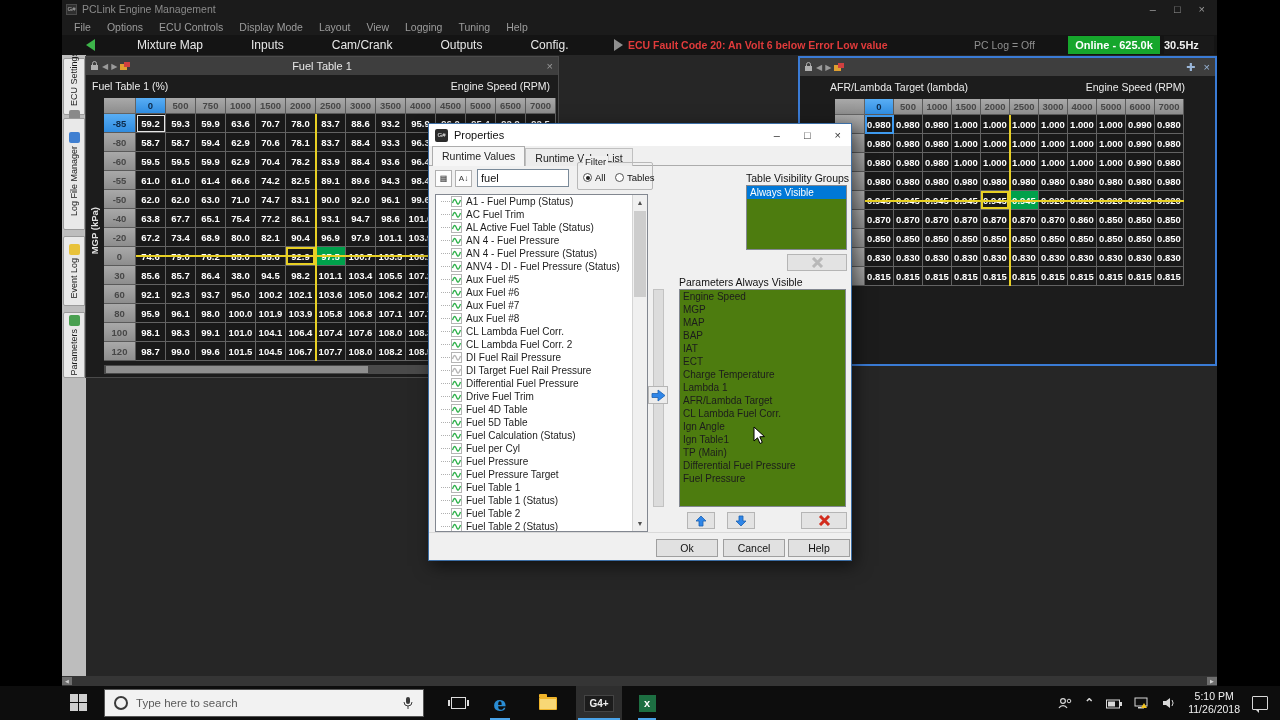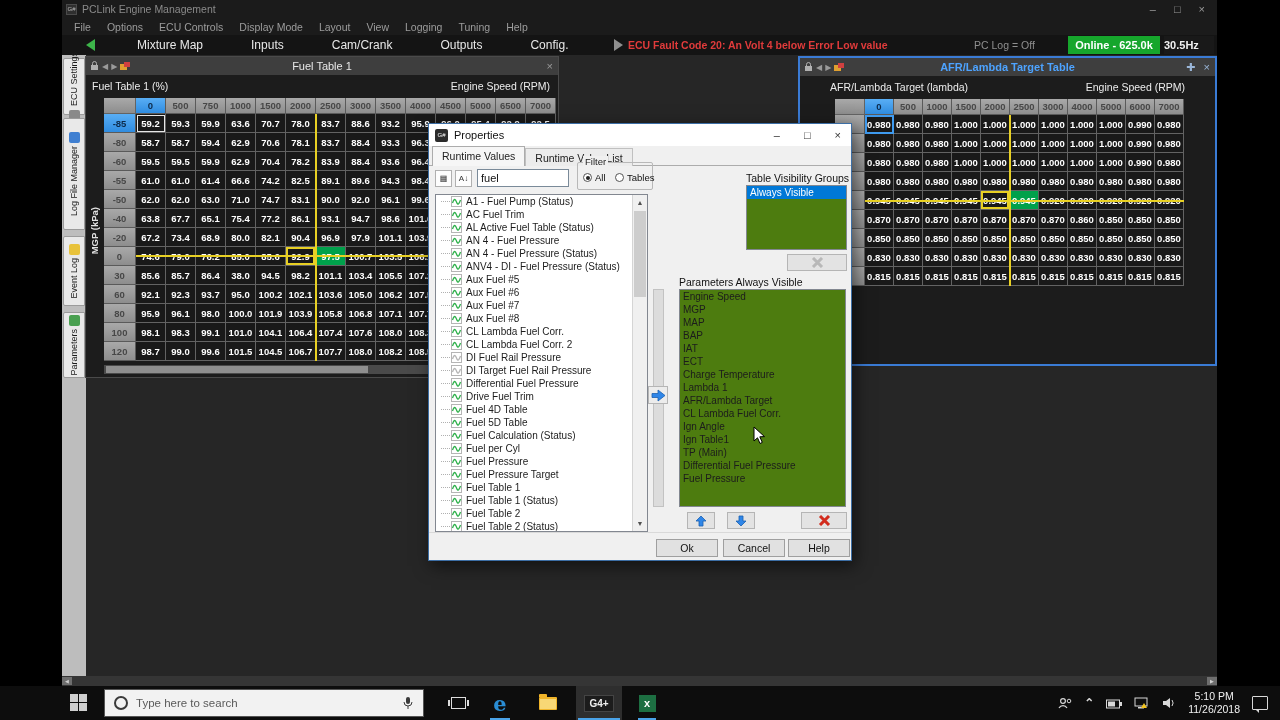--- a/index.html
+++ b/index.html
@@ -156,21 +156,21 @@
       <div class="tri-left"></div>
       <div id="toolbar-tabs">
           <span>Mixture Map</span>
           <span>Inputs</span>
           <span>Cam/Crank</span>
           <span>Outputs</span>
           <span>Config.</span>
         </div>
       <div class="tri-right"></div>
     </div>
-    <span id="status-fault">ECU Fault Code 20: An Volt 4 below Error Low value</span>
+    <span id="status-fault">ECU Fault Code 20: An Volt 6 below Error Low value</span>
     <span id="status-pclog">PC Log = Off</span>
     <div id="status-online">Online - 625.0k</div>
     <div id="status-rate">30.5Hz</div>
 
     <div id="sidebar">
         <div class="side-tab" style="top: 3px; height: 57px;">
           <span class="vtext">ECU Settings</span>
           <div class="side-ic" style="background: rgb(138, 138, 138); border-radius: 2px;"></div>
         </div>
         <div class="side-tab" style="top: 63px; height: 112px;">
@@ -439,21 +439,20 @@
               <rect x="1" y="4" width="7" height="5" fill="#b0b0b0"></rect>
               <path d="M2.5 4 V2.5 a2 2 0 0 1 4 0 V4" stroke="#b0b0b0" fill="none"></path>
             </svg>
           <span class="gi">◀</span>
           <span class="gi">▶</span>
           <svg width="10" height="9">
               <rect x="0" y="2" width="7" height="6" fill="#e0a030"></rect>
               <rect x="4" y="0" width="6" height="5" fill="#d04040"></rect>
             </svg>
         </div>
-        <span class="ttext" style="color:#4da3ff; font-weight:bold;">AFR/Lambda Target Table</span>
         <div class="t-right" style="color:#9ab6d8;">
           <span>✚</span>
           <span>×</span>
         </div>
       </div>
       <div class="axis-row" style="left:30px; right:30px;">
         <span>AFR/Lambda Target (lambda)</span>
         <span>Engine Speed (RPM)</span>
       </div>
       <div class="grid-wrap" style="left:35px; top:41px; width:349px; height:187px;">

